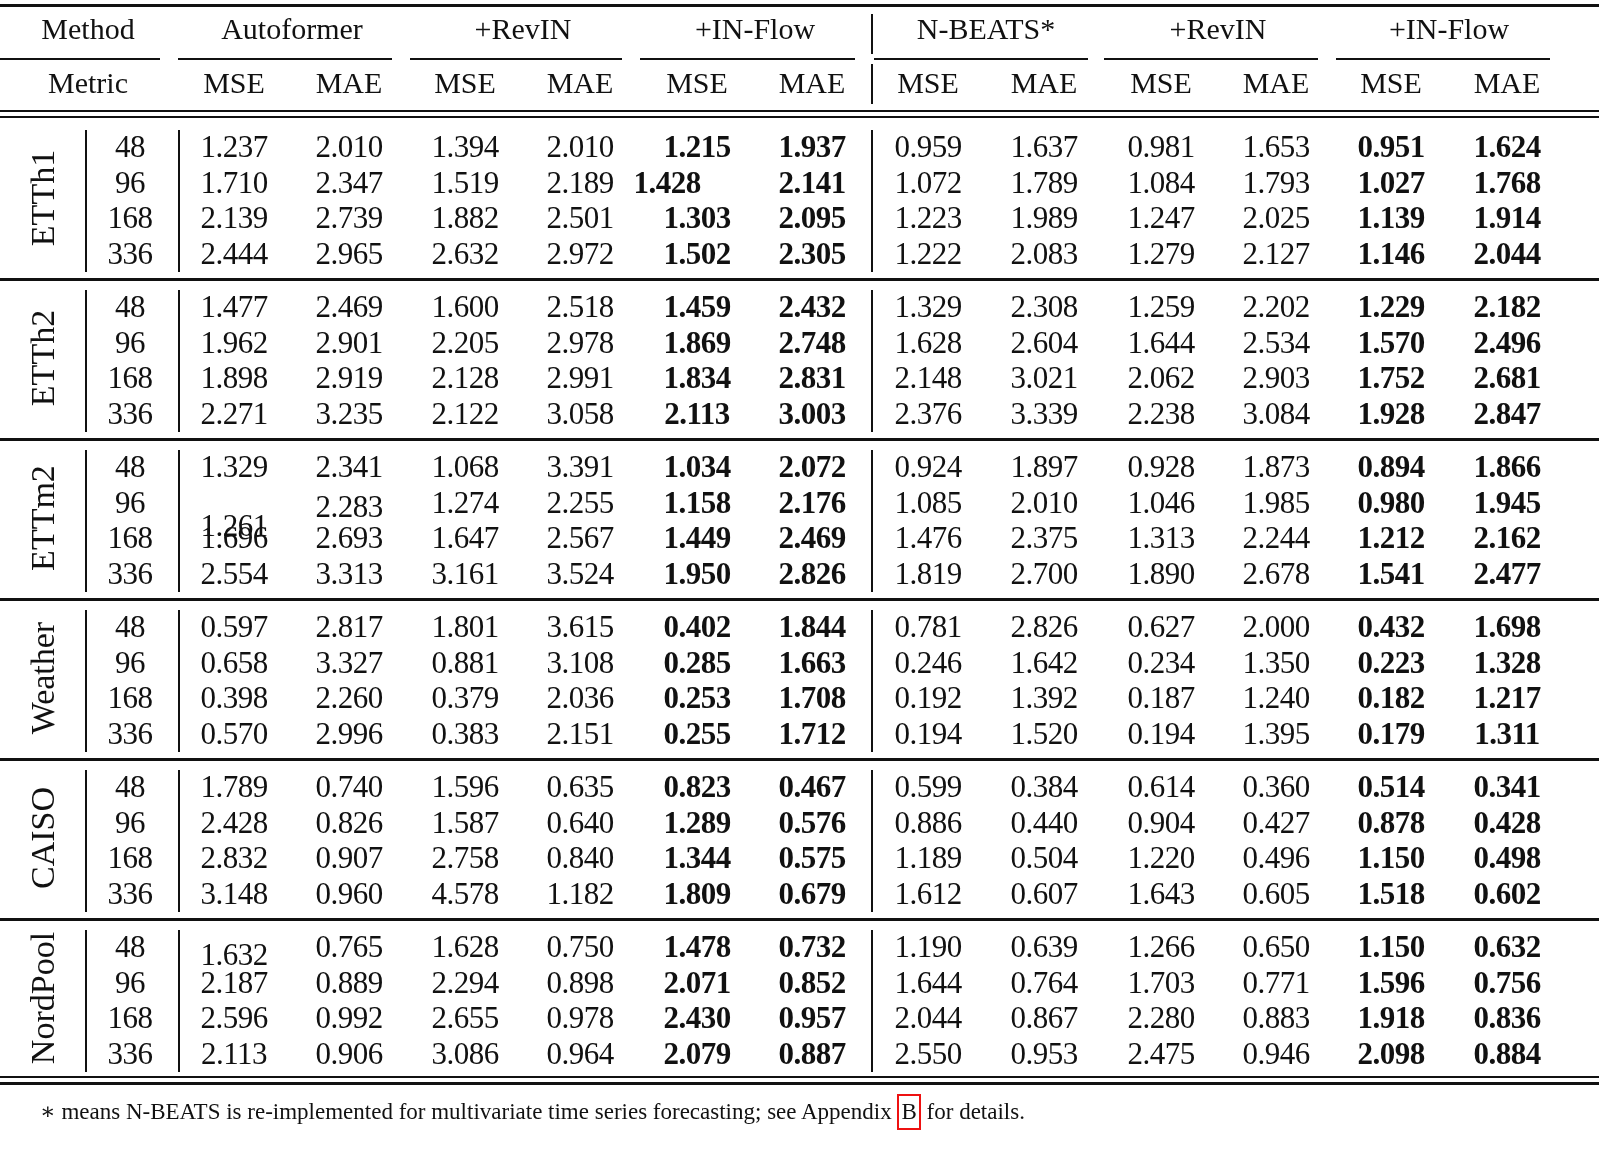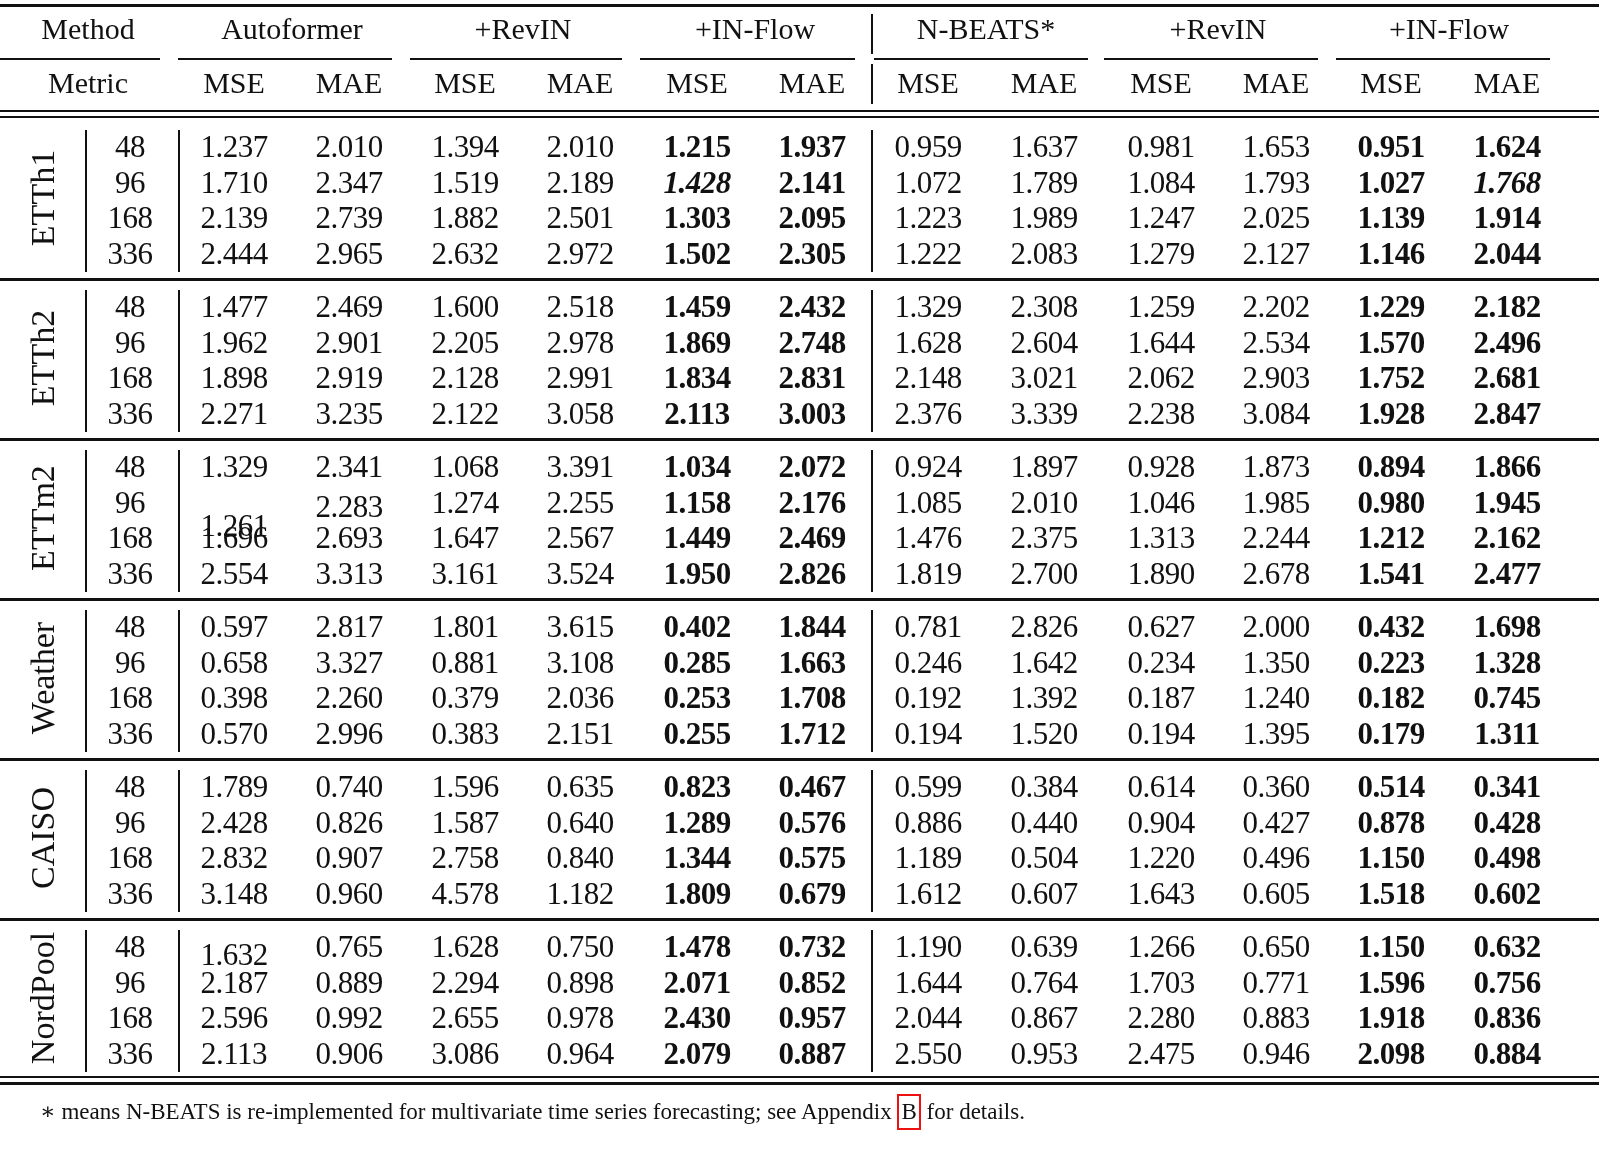--- a/index.html
+++ b/index.html
@@ -85,28 +85,28 @@
           <div class="cell num" style="left: 1218px; width: 116px; top: 130px;">1.653</div>
           <div class="cell num bold" style="left: 1333px; width: 116px; top: 130px;">0.951</div>
           <div class="cell num bold" style="left: 1449px; width: 116px; top: 130px;">1.624</div>
         </div>
         <div>
           <div class="cell num" style="left: 90px; width: 80px; top: 165.5px;">96</div>
           <div class="cell num" style="left: 176px; width: 116px; top: 165.5px;">1.710</div>
           <div class="cell num" style="left: 291px; width: 116px; top: 165.5px;">2.347</div>
           <div class="cell num" style="left: 407px; width: 116px; top: 165.5px;">1.519</div>
           <div class="cell num" style="left: 522px; width: 116px; top: 165.5px;">2.189</div>
-          <div class="cell num bold" style="left: 639px; width: 116px; top: 165.5px; font-style: italic;">1.428</div>
+          <div class="cell num bold" style="left: 609px; width: 116px; top: 165.5px;">1.428</div>
           <div class="cell num bold" style="left: 754px; width: 116px; top: 165.5px;">2.141</div>
           <div class="cell num" style="left: 870px; width: 116px; top: 165.5px;">1.072</div>
           <div class="cell num" style="left: 986px; width: 116px; top: 165.5px;">1.789</div>
           <div class="cell num" style="left: 1103px; width: 116px; top: 165.5px;">1.084</div>
           <div class="cell num" style="left: 1218px; width: 116px; top: 165.5px;">1.793</div>
           <div class="cell num bold" style="left: 1333px; width: 116px; top: 165.5px;">1.027</div>
-          <div class="cell num bold" style="left: 1449px; width: 116px; top: 165.5px; font-style: italic;">1.768</div>
+          <div class="cell num bold" style="left: 1449px; width: 116px; top: 165.5px;">1.768</div>
         </div>
         <div>
           <div class="cell num" style="left: 90px; width: 80px; top: 201px;">168</div>
           <div class="cell num" style="left: 176px; width: 116px; top: 201px;">2.139</div>
           <div class="cell num" style="left: 291px; width: 116px; top: 201px;">2.739</div>
           <div class="cell num" style="left: 407px; width: 116px; top: 201px;">1.882</div>
           <div class="cell num" style="left: 522px; width: 116px; top: 201px;">2.501</div>
           <div class="cell num bold" style="left: 639px; width: 116px; top: 201px;">1.303</div>
           <div class="cell num bold" style="left: 754px; width: 116px; top: 201px;">2.095</div>
           <div class="cell num" style="left: 870px; width: 116px; top: 201px;">1.223</div>
@@ -308,21 +308,21 @@
           <div class="cell num" style="left: 291px; width: 116px; top: 681px;">2.260</div>
           <div class="cell num" style="left: 407px; width: 116px; top: 681px;">0.379</div>
           <div class="cell num" style="left: 522px; width: 116px; top: 681px;">2.036</div>
           <div class="cell num bold" style="left: 639px; width: 116px; top: 681px;">0.253</div>
           <div class="cell num bold" style="left: 754px; width: 116px; top: 681px;">1.708</div>
           <div class="cell num" style="left: 870px; width: 116px; top: 681px;">0.192</div>
           <div class="cell num" style="left: 986px; width: 116px; top: 681px;">1.392</div>
           <div class="cell num" style="left: 1103px; width: 116px; top: 681px;">0.187</div>
           <div class="cell num" style="left: 1218px; width: 116px; top: 681px;">1.240</div>
           <div class="cell num bold" style="left: 1333px; width: 116px; top: 681px;">0.182</div>
-          <div class="cell num bold" style="left: 1449px; width: 116px; top: 681px;">0.745</div>
+          <div class="cell num bold" style="left: 1449px; width: 116px; top: 681px;">1.217</div>
         </div>
         <div>
           <div class="cell num" style="left: 90px; width: 80px; top: 716.5px;">336</div>
           <div class="cell num" style="left: 176px; width: 116px; top: 716.5px;">0.570</div>
           <div class="cell num" style="left: 291px; width: 116px; top: 716.5px;">2.996</div>
           <div class="cell num" style="left: 407px; width: 116px; top: 716.5px;">0.383</div>
           <div class="cell num" style="left: 522px; width: 116px; top: 716.5px;">2.151</div>
           <div class="cell num bold" style="left: 639px; width: 116px; top: 716.5px;">0.255</div>
           <div class="cell num bold" style="left: 754px; width: 116px; top: 716.5px;">1.712</div>
           <div class="cell num" style="left: 870px; width: 116px; top: 716.5px;">0.194</div>

